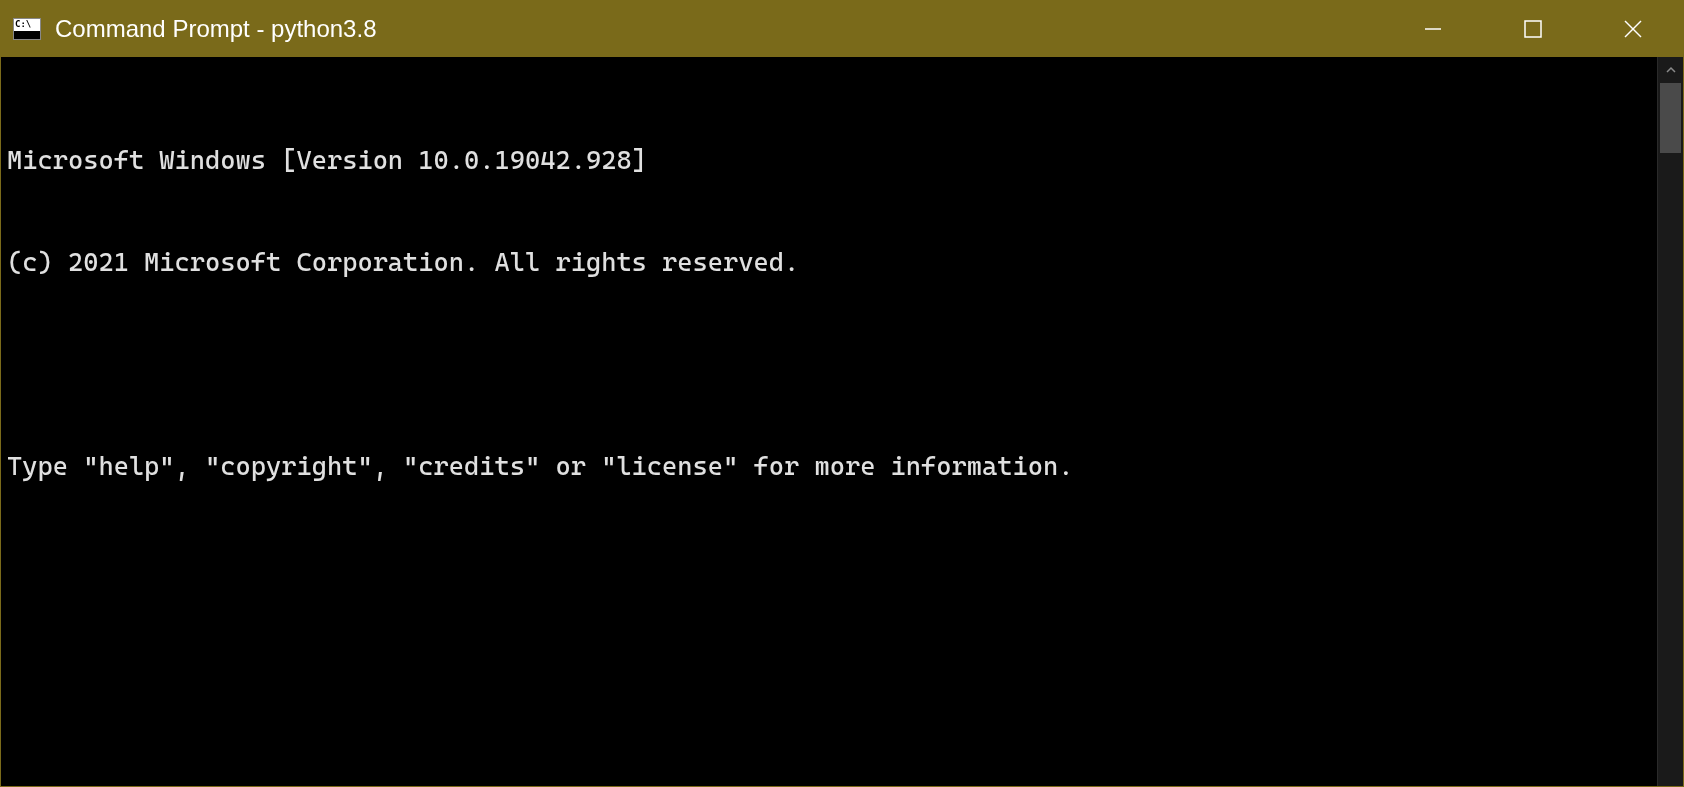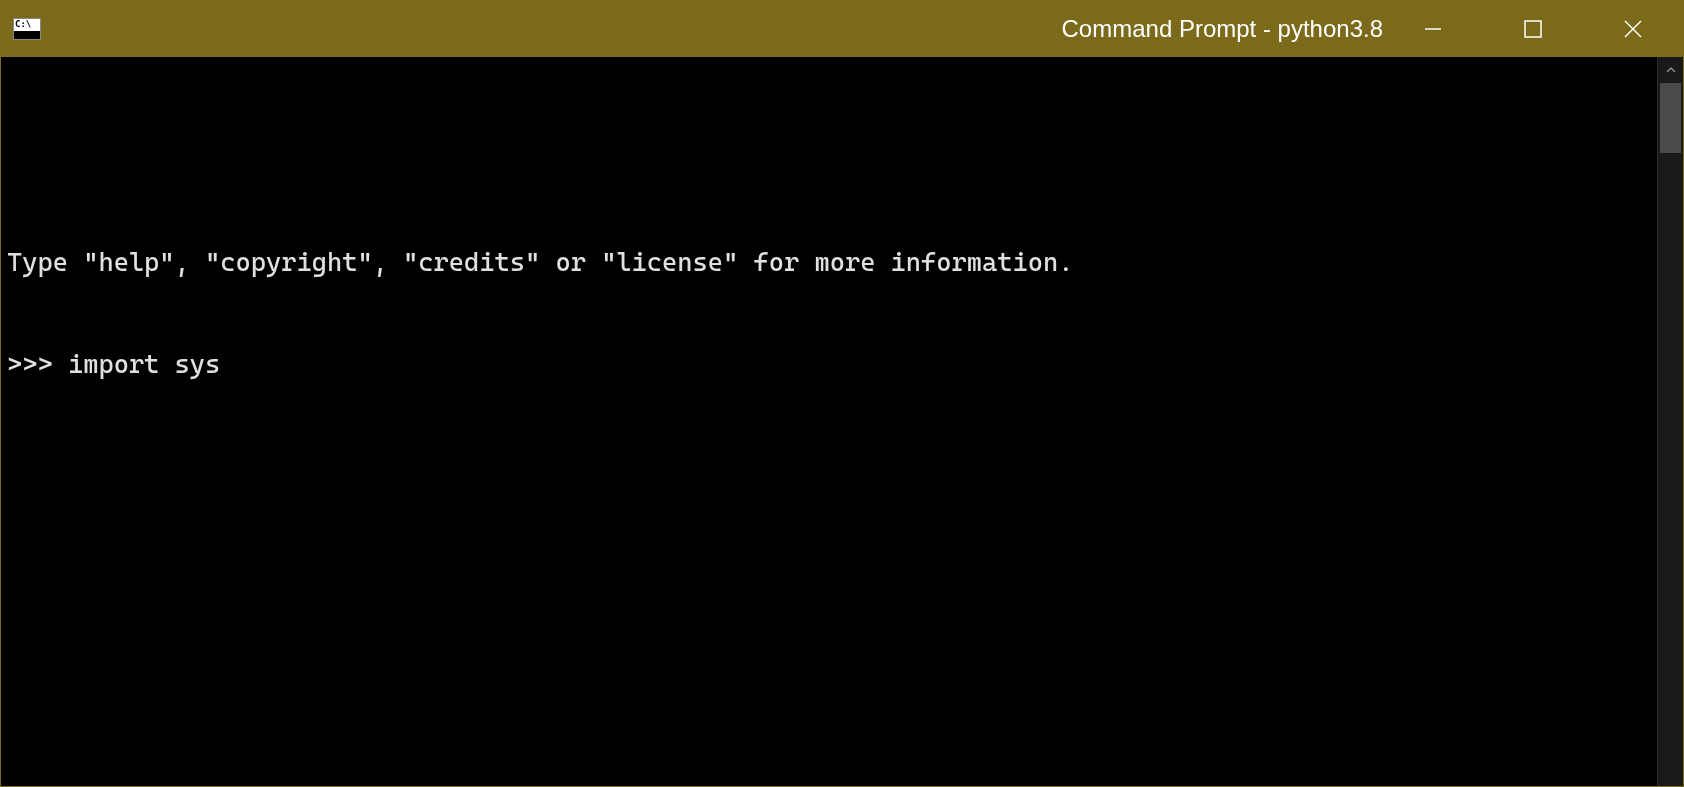--- a/index.html
+++ b/index.html
@@ -56,21 +56,20 @@
     .titlebar-icon-bottom {
       position: absolute;
       bottom: 0;
       left: 0;
       right: 0;
       height: 8px;
       background: #000;
     }
     .titlebar-title {
       flex: 1;
-      text-align: right;
     }
     .window-controls {
       display: flex;
       height: 100%;
     }
     .window-btn {
       width: 100px;
       height: 100%;
       display: flex;
       align-items: center;
@@ -156,23 +155,24 @@
       <div class="window-btn">
         <svg width="20" height="20" viewBox="0 0 20 20">
             <line x1="2" y1="2" x2="18" y2="18"></line>
             <line x1="18" y1="2" x2="2" y2="18"></line>
           </svg>
       </div>
     </div>
   </div>
   <div class="client-area">
     <div class="terminal">
+      <div class="terminal-line">Microsoft Windows [Version 10.0.19042.928]</div>
+      <div class="terminal-line">(c) 2021 Microsoft Corporation. All rights reserved.</div>
       <div class="terminal-line"></div>
       <div class="terminal-line">Type "help", "copyright", "credits" or "license" for more information.</div>
-      <div class="terminal-line">&gt;&gt;&gt; import sys</div>
       
       
       
     </div>
     <div class="scrollbar">
       <div class="scroll-arrow">
         <svg width="12" height="12" viewBox="0 0 12 12">
             <path d="M2 8 L6 4 L10 8" stroke="#8a8a8a" stroke-width="1.5" fill="none"></path>
           </svg>
       </div>

